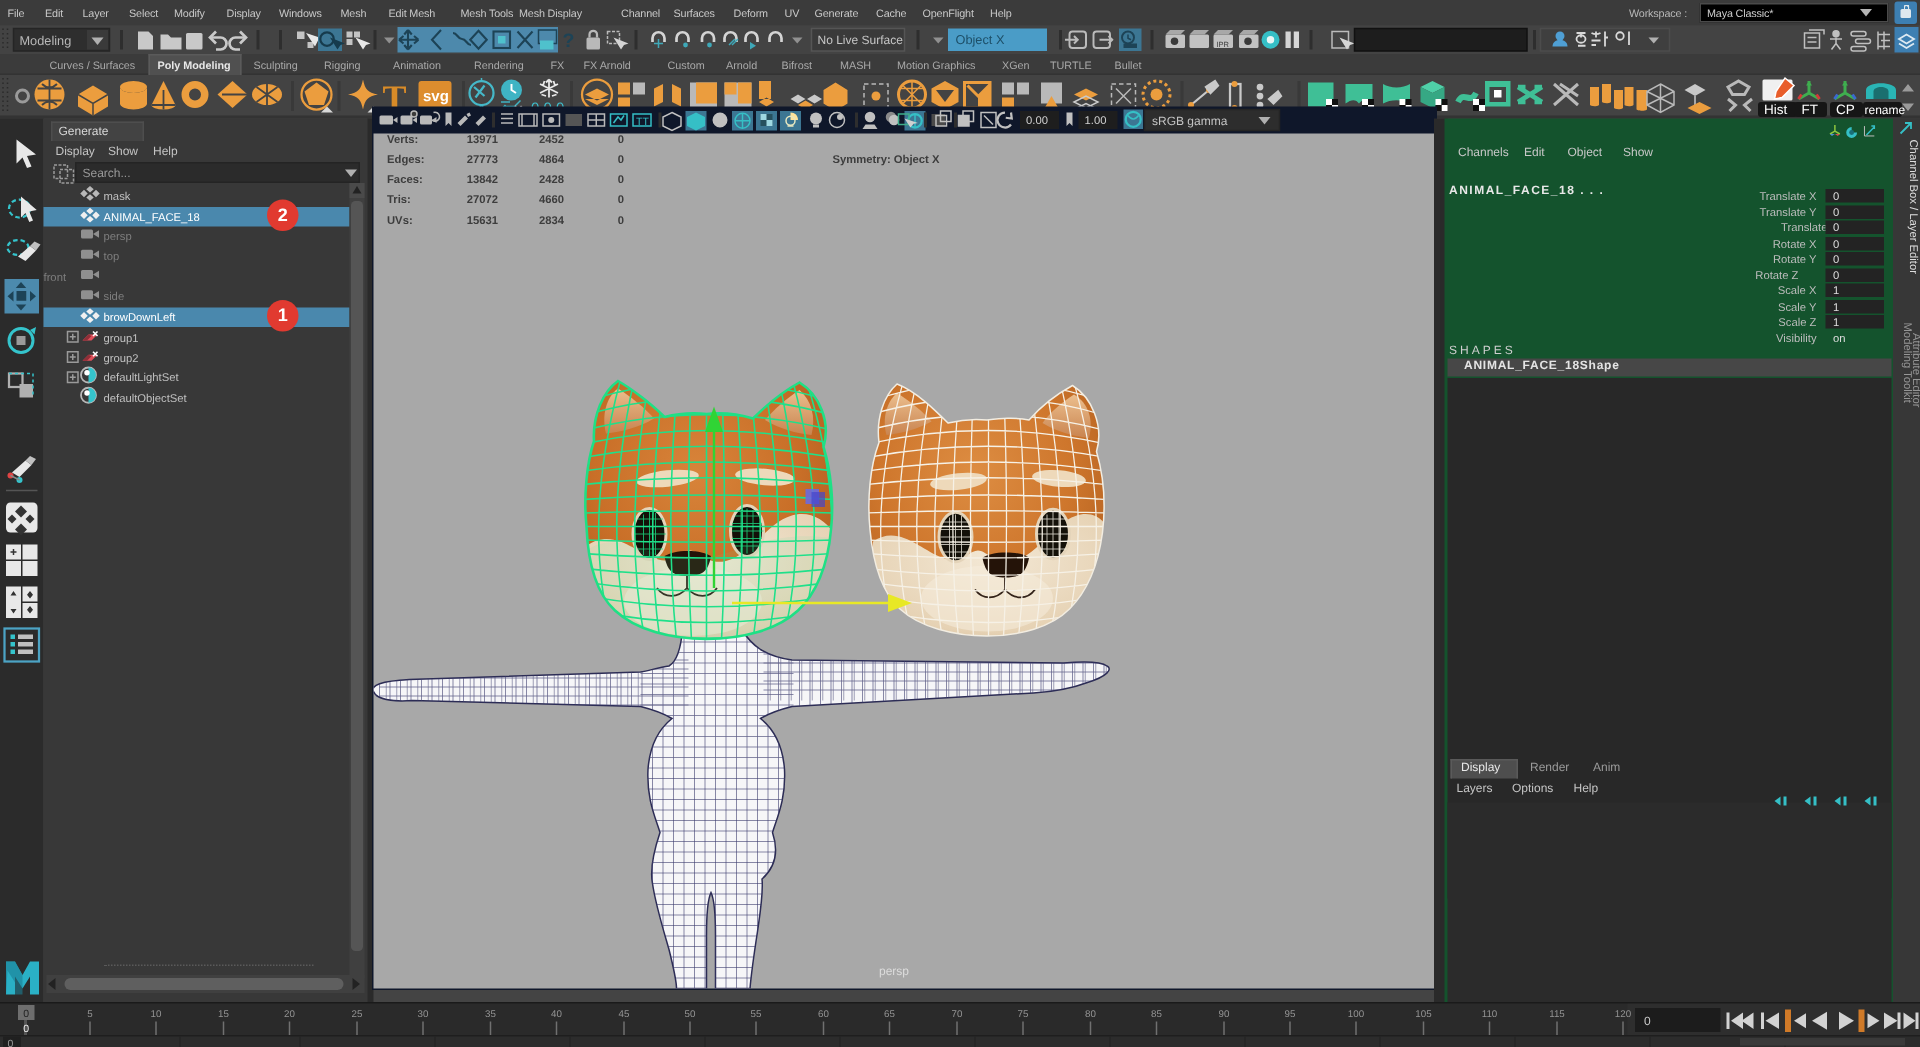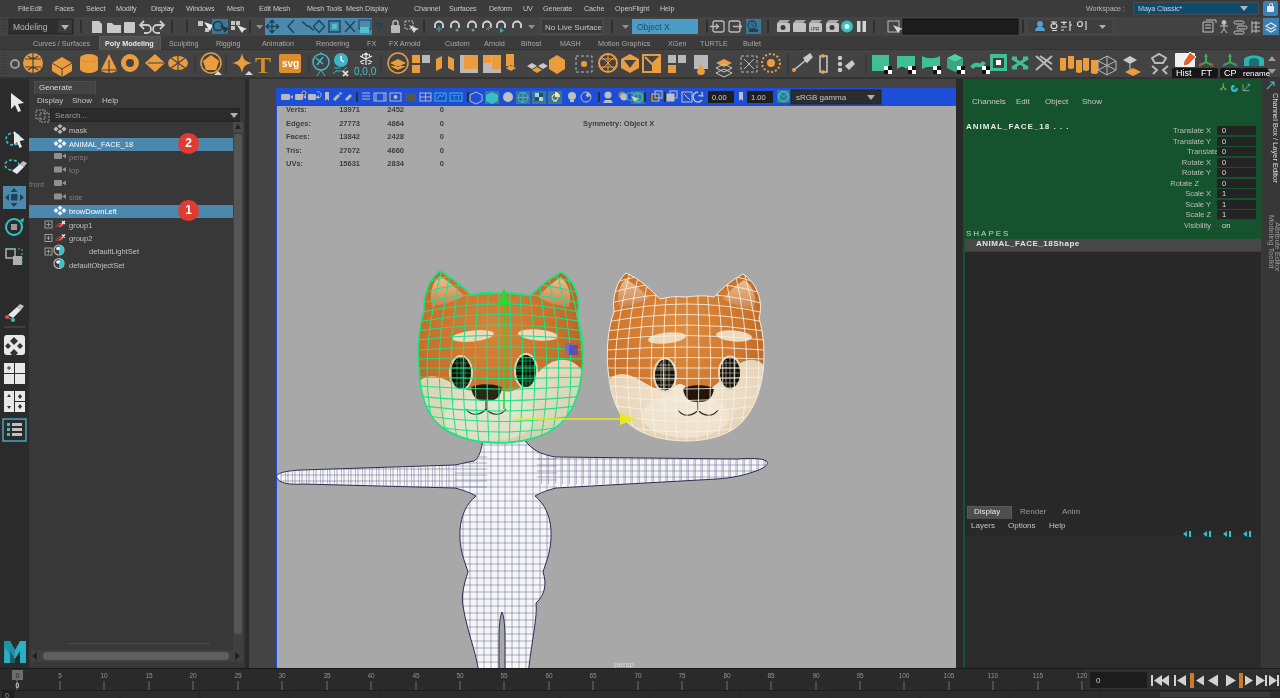--- a/index.html
+++ b/index.html
@@ -14,58 +14,58 @@
 .dd { position:absolute; background:#2e2e2e; border:1px solid #272727; color:#b4b4b4; font-size:8px; }
 
 #shelftabs { left:0; top:36px; width:1280px; height:14px; background:#3b3b3b; border-bottom:1px solid #333; }
 #shelftabs .t { position:absolute; top:3px; color:#a9a9a9; font-size:7.2px; white-space:nowrap; }
 #shelftabs .t.act { color:#e8e8e8; font-weight:bold; }
 
 #shelf { left:0; top:50px; width:1280px; height:29px; background:#434343; border-bottom:2px solid #333; }
 
 #toolbox { left:0; top:79px; width:29px; height:589px; background:#2b2b2b; }
 #outliner { left:29px; top:79px; width:217px; height:589px; background:#383838; }
-#viewport { left:248px; top:88px; width:710px; height:589px; background:#1d4ed8;margin-left:28px; }
+#viewport { left:248px; top:71px; width:710px; height:589px; background:#0f172a; }
 #vpcanvas { left:1px; top:18px; width:707px; height:570px; background:#a8a8a8; }
 #channelbox { left:963px; top:79px; width:299px; height:589px; background:#14532d; }
 #vtabs { left:1262px; top:79px; width:18px; height:589px; background:#373737; }
 
 #timeline { left:0; top:668px; width:1280px; height:22px; background:#2a2a2a; border-top:1px solid #1a1a1a; }
 #rangebar { left:0; top:690px; width:1280px; height:8px; background:#222; }
 .ol-row { position:absolute; left:0; width:204px; height:13px; line-height:13px; color:#c0c0c0; font-size:7.5px; }
 .ol-row.sel { background:#4a88ad; color:#fff; }
 .ol-row.dim { color:#7e7e7e; }
 .badge { position:absolute; width:21px; height:21px; border-radius:50%; background:#e13a30; color:#fff; font-weight:bold; font-size:12px; text-align:center; line-height:21px; }
 .cb-label { position:absolute; color:#bdbdbd; font-size:7.5px; text-align:right; width:118px; height:9px; line-height:9px; }
 .cb-val { position:absolute; background:#232323; color:#dedede; font-size:7.5px; width:39px; height:9px; line-height:9px; padding-left:5px; }
 </style>
 </head>
 <body>
 <div class="abs" id="menubar">
-<span class="m" style="left:18px">File</span>
+<span class="m" style="left:5px">File</span>
 <span class="m" style="left:30px">Edit</span>
-<span class="m" style="left:55px">Faces</span>
+<span class="m" style="left:55px">Layer</span>
 <span class="m" style="left:86px">Select</span>
 <span class="m" style="left:116px">Modify</span>
 <span class="m" style="left:151px">Display</span>
 <span class="m" style="left:186px">Windows</span>
 <span class="m" style="left:227px">Mesh</span>
 <span class="m" style="left:259px">Edit Mesh</span>
 <span class="m" style="left:307px">Mesh Tools</span>
 <span class="m" style="left:346px">Mesh Display</span>
 <span class="m" style="left:414px">Channel</span>
 <span class="m" style="left:449px">Surfaces</span>
 <span class="m" style="left:489px">Deform</span>
 <span class="m" style="left:523px">UV</span>
 <span class="m" style="left:543px">Generate</span>
 <span class="m" style="left:584px">Cache</span>
 <span class="m" style="left:615px">OpenFlight</span>
 <span class="m" style="left:660px">Help</span>
 <span class="m" style="left:1086px;color:#b8b8b8">Workspace :</span>
-<span class="m dd" style="left:1133px;top:2px;width:126px;height:13px;line-height:12px;padding-left:4px;border:1px solid #4a4a4a;background:#0c4a6e;color:#cfcfcf">Maya Classic*</span>
+<span class="m dd" style="left:1133px;top:2px;width:126px;height:13px;line-height:12px;padding-left:4px;border:1px solid #4a4a4a;background:#000000;color:#cfcfcf">Maya Classic*</span>
 <span class="abs" style="left:1240px;top:6px;width:0;height:0;border-left:4px solid transparent;border-right:4px solid transparent;border-top:5px solid #b5b5b5"></span>
 <span class="abs" style="left:1263px;top:1px;width:15px;height:15px;background:#3d7fb2;border-radius:2px"></span>
 <span class="abs" style="left:1267px;top:6px;width:7px;height:6px;background:#dfe8ee;border-radius:1px"></span>
 <span class="abs" style="left:1268.5px;top:3px;width:4px;height:5px;border:1.2px solid #dfe8ee;border-bottom:none;border-radius:3px 3px 0 0"></span>
 </div>
 <div class="abs" id="toolbar2">
 <svg width="1280" height="19" style="position:absolute;left:0;top:0">
 <g fill="none" stroke="#2a2a2a">
         <path d="M2 2v15M5 2v15" stroke-dasharray="1,2"></path>
       </g>
@@ -481,21 +481,21 @@
 
 <div class="ol-row" style="top:45px"><span style="margin-left:40px">mask</span></div>
 <div class="ol-row sel" style="top:58.5px;height:13px"><span style="margin-left:40px">ANIMAL_FACE_18</span></div>
 <div class="ol-row dim" style="top:72px"><span style="margin-left:40px">persp</span></div>
 <div class="ol-row dim" style="top:85px"><span style="margin-left:40px">top</span></div>
 <div class="ol-row dim" style="top:98.5px"><span style="">front</span></div>
 <div class="ol-row dim" style="top:112px"><span style="margin-left:40px">side</span></div>
 <div class="ol-row sel" style="top:125.5px;height:13px"><span style="margin-left:40px">browDownLeft</span></div>
 <div class="ol-row" style="top:139.5px"><span style="margin-left:40px">group1</span></div>
 <div class="ol-row" style="top:152.5px"><span style="margin-left:40px">group2</span></div>
-<div class="ol-row" style="top:166px"><span style="margin-left:60px">defaultLightSet</span></div>
+<div class="ol-row" style="top:166px"><span style="margin-left:40px">defaultLightSet</span></div>
 <div class="ol-row" style="top:179.5px"><span style="margin-left:40px">defaultObjectSet</span></div>
 <svg width="217" height="200" style="position:absolute;left:0;top:45px">
 <g fill="#b8b8b8">
         <path d="M27 3.5l-2.5 2.5 2.5 2.5 2.5-2.5zM35 3.5l-2.5 2.5 2.5 2.5 2.5-2.5zM31 1l-2.5 2.2 2.5 2.2 2.5-2.2zM31 6.5l-2.5 2.2 2.5 2.2 2.5-2.2z" transform="translate(0,-1)"></path>
       </g>
 <g fill="#f0f0f0">
         <path d="M27 17l-2.5 2.5 2.5 2.5 2.5-2.5zM35 17l-2.5 2.5 2.5 2.5 2.5-2.5zM31 14.5l-2.5 2.2 2.5 2.2 2.5-2.2zM31 20l-2.5 2.2 2.5 2.2 2.5-2.2z"></path>
       </g>
 <g fill="#8f8f8f">
 <rect x="25" y="29" width="8" height="6" rx="1"></rect>

